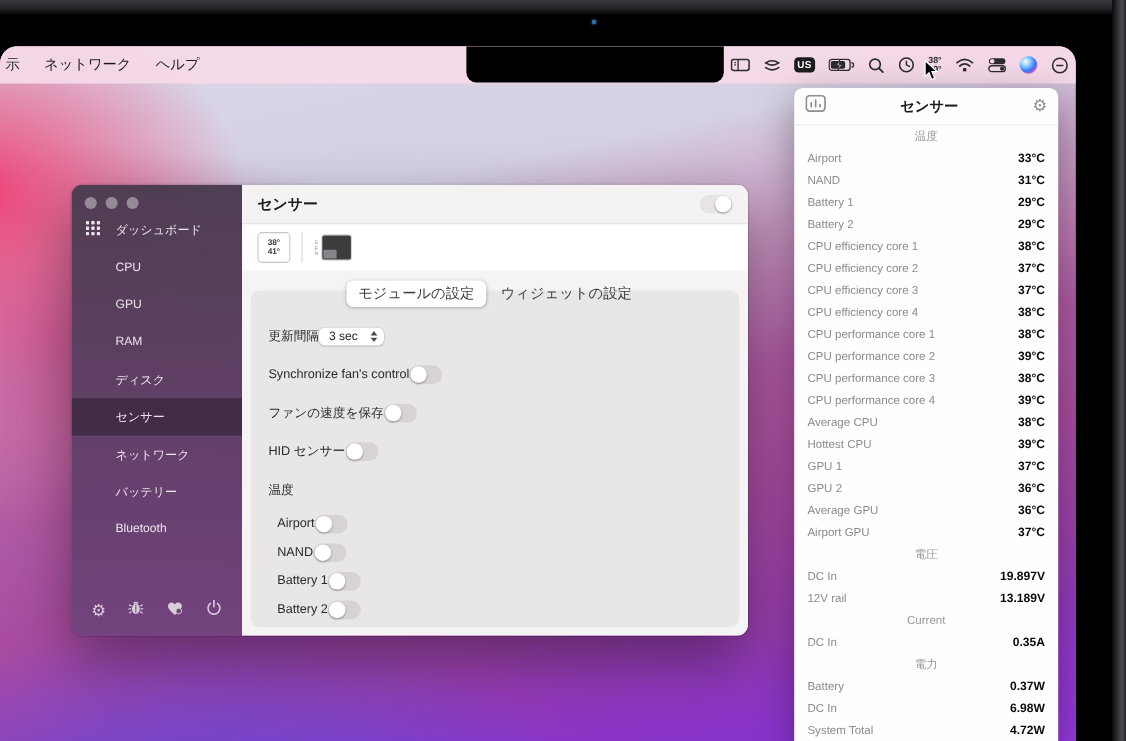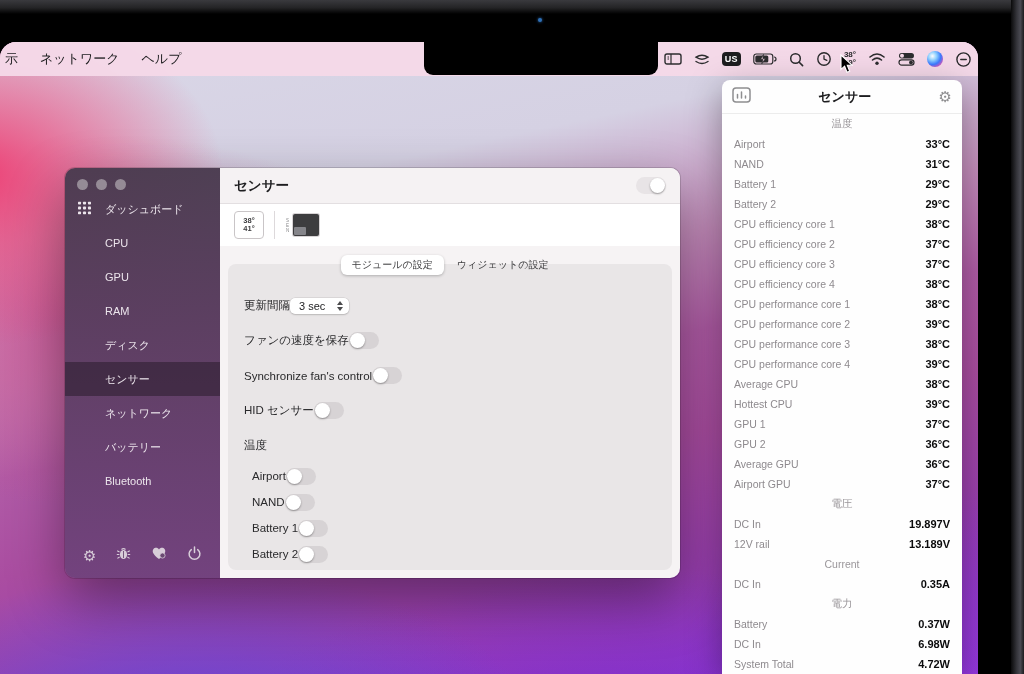--- a/index.html
+++ b/index.html
@@ -71,21 +71,21 @@
   .preview-divider { width:1px; height:28px; background:#ddd9db; }
   .mini-widget { display:flex; align-items:center; gap:3px; }
   .mini-label { font-size:4.5px; line-height:5px; color:#8a8a8c; writing-mode:vertical-rl; text-orientation:upright; letter-spacing:0; }
   .mini-screen { width:26px; height:22px; background:#3d3d3f; border-radius:2px; position:relative; box-shadow:0 0 0 1px #d8d4d6; }
   .mini-screen::after { content:""; position:absolute; left:1px; bottom:1px; width:12px; height:8px; background:#85858a; border-radius:1px; }
 
   .win-body { flex:1; position:relative; overflow:hidden; }
   .settings-panel { position:absolute; left:8px; right:8px; top:18px; bottom:8px;
     background:#e9e6e7; border-radius:8px; overflow:hidden; padding:24px 16px 0 16px; }
   .tabs { position:absolute; left:0; top:9px; width:100%; display:flex; justify-content:center; gap:2px; z-index:5; }
-  .tab { font-size:10px; color:#3c3c3e; padding:3px 11px; border-radius:6px; cursor:default; }
+  .tab { font-size:13px; color:#3c3c3e; padding:3px 11px; border-radius:6px; cursor:default; }
   .tab.selected { background:#fff; box-shadow:0 1px 3px rgba(0,0,0,.25); }
   .set-row { display:flex; align-items:center; justify-content:flex-start; }
   .set-row.h-lg { height:35px; } .set-row.h-sm { height:26px; }
   .set-label { font-size:11.5px; color:#2a2a2c; }
   .set-row.indent .set-label { padding-left:8px; }
 
   .toggle { width:30px; height:17px; border-radius:9px; background:#d7d3d5; position:relative; flex:none; cursor:pointer; }
   .toggle .knob { position:absolute; top:1px; left:1px; width:15px; height:15px; border-radius:50%;
     background:#fff; box-shadow:0 1px 2px rgba(0,0,0,.35); }
   .toggle.on { background:#e8e4e6; }
@@ -311,27 +311,27 @@
               <span class="set-label">更新間隔</span>
               <div class="select-box">
                 <span>3 sec</span>
                 <span class="stepper">
                   <i class="up"></i>
                   <i class="dn"></i>
                 </span>
               </div>
             </div>
             <div class="set-row h-lg">
+              <span class="set-label">Synchronize fan's control</span>
+              <div class="toggle">
+                <div class="knob"></div>
+              </div>
+            </div>
+            <div class="set-row h-lg">
               <span class="set-label">ファンの速度を保存</span>
-              <div class="toggle">
-                <div class="knob"></div>
-              </div>
-            </div>
-            <div class="set-row h-lg">
-              <span class="set-label">Synchronize fan's control</span>
               <div class="toggle">
                 <div class="knob"></div>
               </div>
             </div>
             <div class="set-row h-lg">
               <span class="set-label">HID センサー</span>
               <div class="toggle">
                 <div class="knob"></div>
               </div>
             </div>

